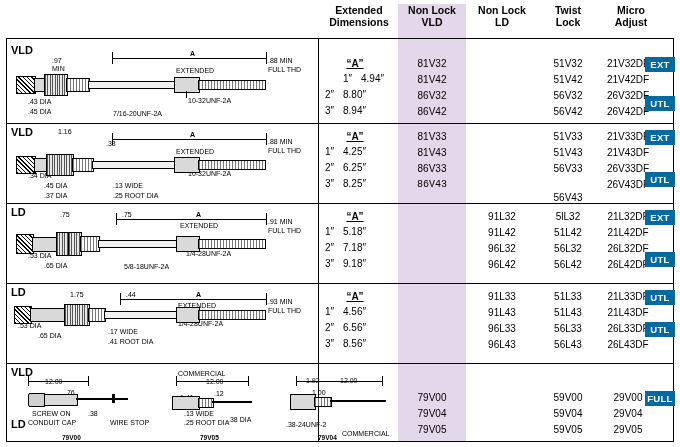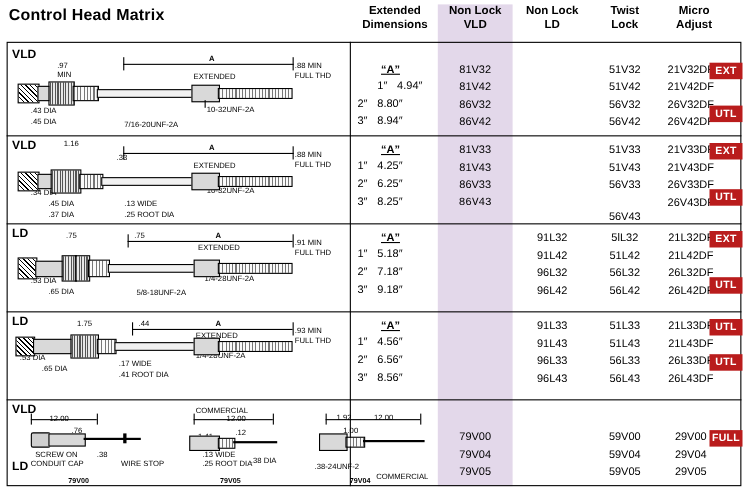--- a/index.html
+++ b/index.html
@@ -25,21 +25,21 @@
   .rowlabel{position:absolute;font-size:11px;font-weight:bold;}
 
   
   .cell{position:absolute;font-size:10px;text-align:center;width:60px;}
   .cellA{position:absolute;font-size:10px;width:60px;text-align:center;text-decoration:underline;font-weight:bold;}
   .dimcell{position:absolute;font-size:10px;width:72px;}
   .dimcell .in{display:inline-block;width:18px;}
   .dimcell .v{display:inline-block;}
 
   
-  .tag{position:absolute;width:30px;height:15px;background:#b91c1c;color:#fff;font-size:9.5px;font-weight:bold;
+  .tag{position:absolute;width:30px;height:15px;background:#0369a1;color:#fff;font-size:9.5px;font-weight:bold;
        text-align:center;line-height:15px;letter-spacing:.3px;}
 
   
   .dl{position:absolute;background:#000;}            
   .dimtxt{position:absolute;font-size:7px;color:#000;white-space:nowrap;}
   .dimtxt.b{font-weight:bold;}
   .barbody{position:absolute;background:#d9d9d9;border:1px solid #000;}
   .barlight{position:absolute;background:#f1f1f1;border:1px solid #000;}
   .hatch{position:absolute;border:1px solid #000;
     background:repeating-linear-gradient(45deg,#000 0,#000 1px,#fff 1px,#fff 3px);}
@@ -51,21 +51,20 @@
   .wire{position:absolute;height:2px;background:#000;}
   .arrowrow{position:absolute;height:1px;background:#000;}
   .tick{position:absolute;width:1px;background:#000;}
   .smallcode{position:absolute;font-size:6.5px;font-weight:bold;}
 </style>
 </head>
 <body>
 
 <div class="page">
 
-  <div class="title">Control Head Matrix</div>
 
   <div class="shade" style="left:398px;top:4px;width:68px;height:438px;"></div>
 
   <div class="hdr" style="left:322px;width:74px;">
     <span class="l2">Extended</span>
     <span class="l2">Dimensions</span>
   </div>
   <div class="hdr" style="left:398px;width:68px;">
     <span class="l2">Non Lock</span>
     <span class="l2">VLD</span>

